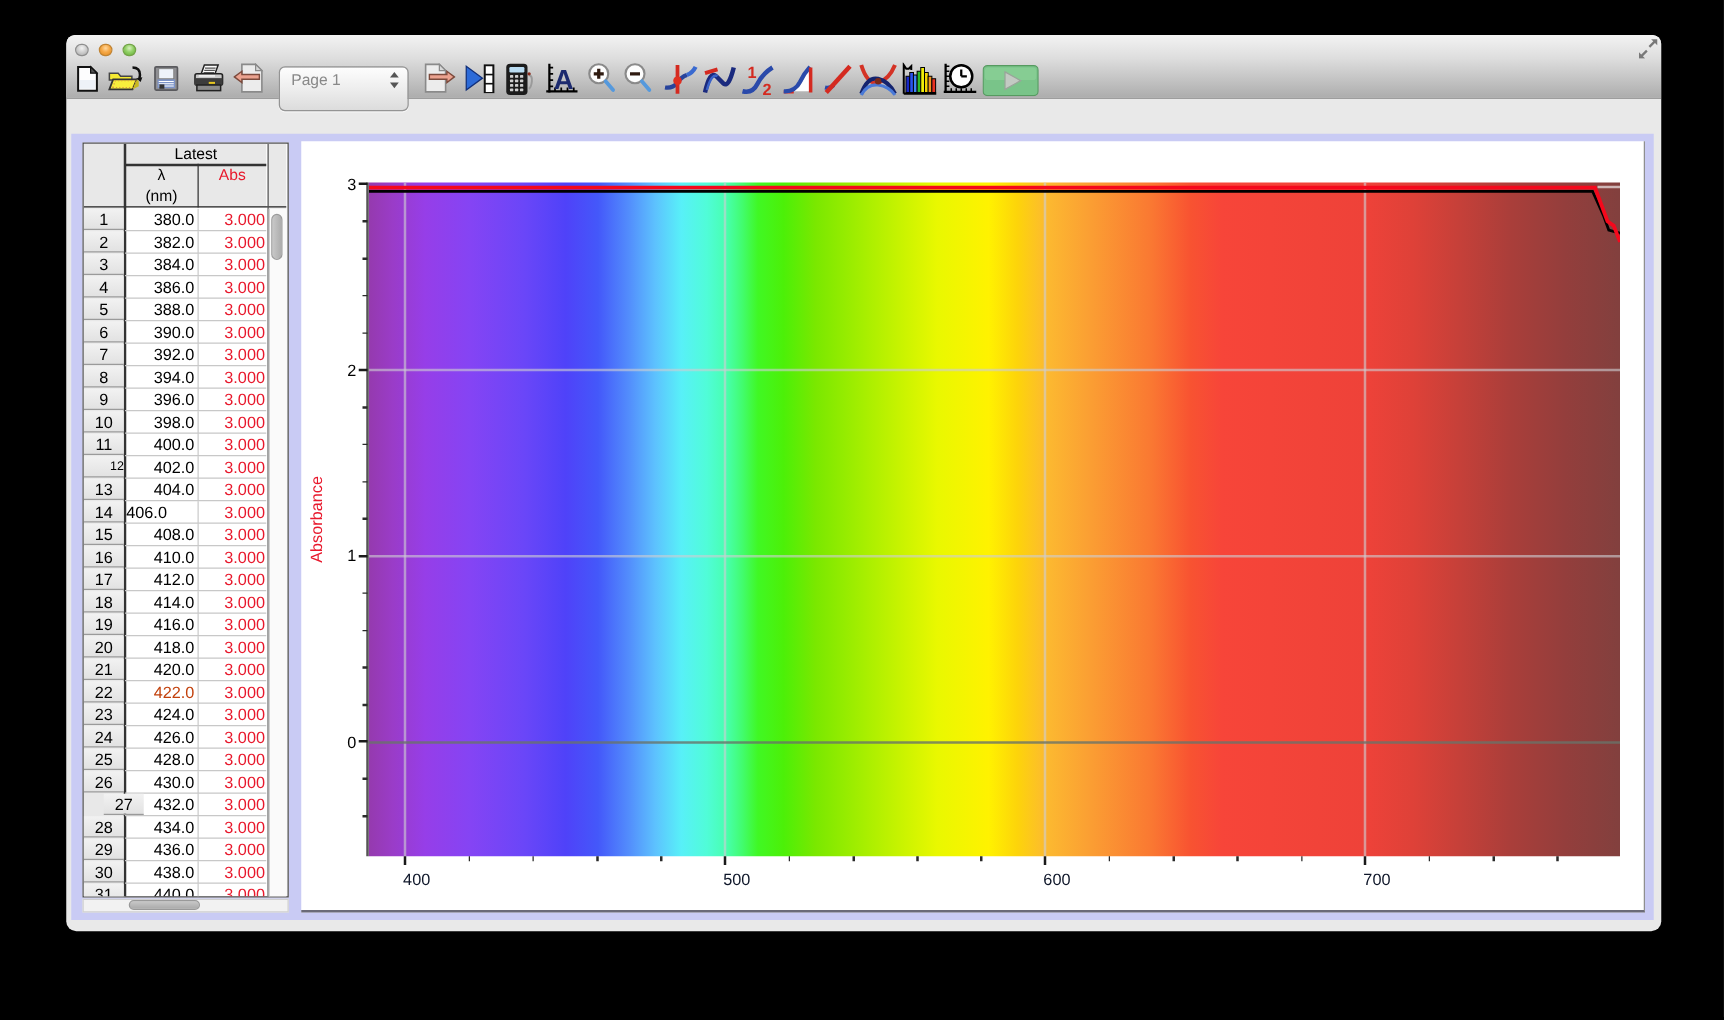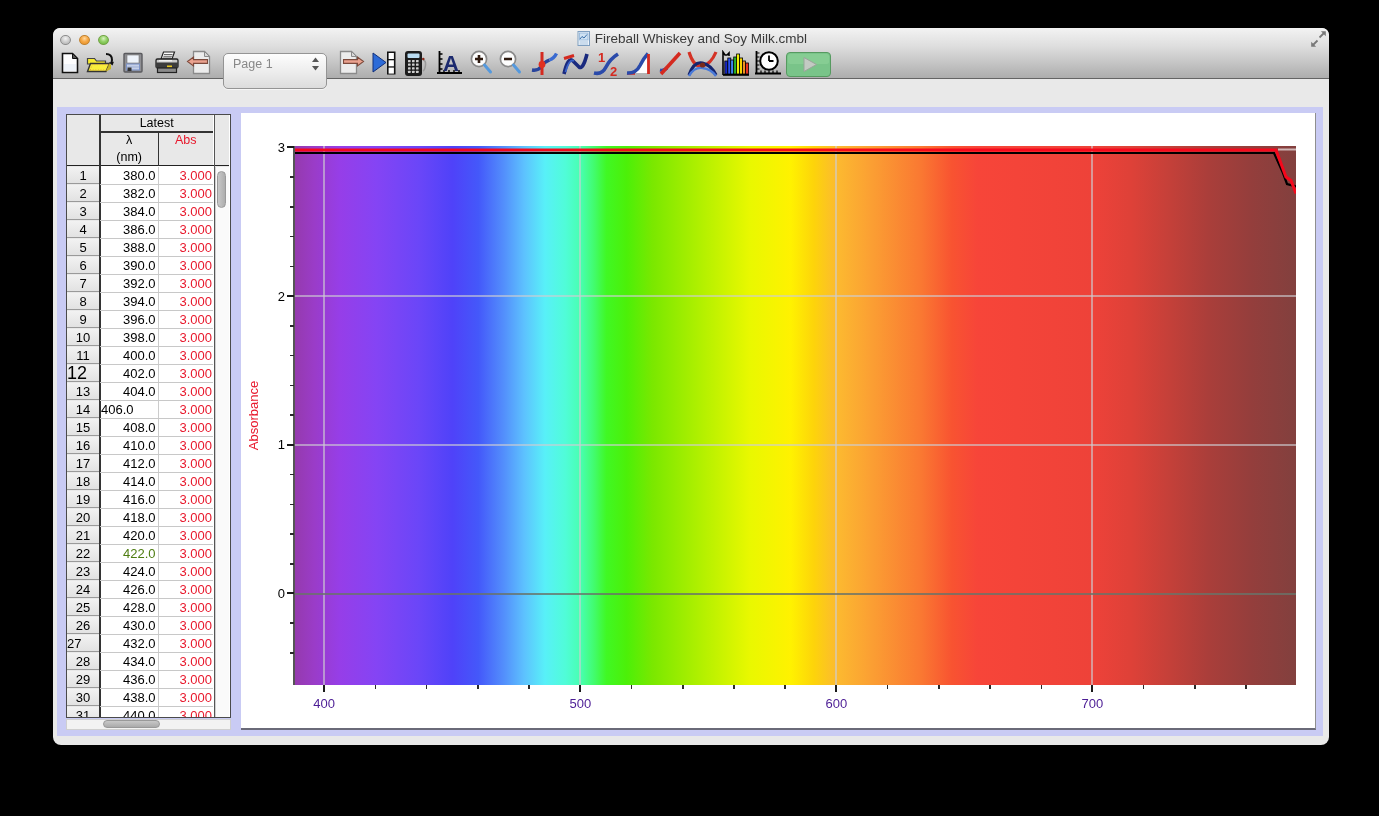--- a/index.html
+++ b/index.html
@@ -16,35 +16,28 @@
 #table{position:absolute;left:13px;top:85.5px;width:165px;height:604.5px;background:#fff;border:1.5px solid #4a4a4a;overflow:hidden;}
 .hl{position:absolute;background:#e8e8e8;}
 #plot{position:absolute;left:241.5px;top:118px;width:1001px;height:538.5px;}
 .gvl{position:absolute;top:0;width:2px;height:538.5px;background:rgba(205,205,210,0.62);}
 .ghl{position:absolute;left:0;width:1001px;height:2px;background:rgba(205,205,210,0.62);}
 .ytick{position:absolute;height:2px;background:#1a1a1a;}
 .ytickm{position:absolute;height:1.5px;background:#2a2a2a;}
 .xtick{position:absolute;width:2px;background:#1a1a1a;}
 .xtickm{position:absolute;width:1.5px;background:#2a2a2a;}
 .ylab{position:absolute;width:26px;text-align:right;font-size:13px;color:#000;}
-.xlab{position:absolute;width:40px;text-align:center;font-size:13px;color:#4c1d95;}
+.xlab{position:absolute;width:40px;text-align:right;font-size:13px;color:#0f172a;}
 .icon{position:absolute;top:22px;}
 </style></head><body>
 <div id="win">
 <div id="topbar"></div>
 <div class="tl" style="left:7px;background:radial-gradient(circle at 50% 32%,#f2f2f2 0%,#d5d5d5 40%,#a8a8a8 100%);border:1px solid #8e8e8e;"></div>
 <div class="tl" style="left:26px;background:radial-gradient(circle at 50% 32%,#ffd9a0 0%,#f6a948 45%,#e08a1e 100%);border:1px solid #c08434;"></div>
 <div class="tl" style="left:45px;background:radial-gradient(circle at 50% 32%,#d9f0c0 0%,#93d168 45%,#62ae35 100%);border:1px solid #74a348;"></div>
-<div id="title"><svg style="vertical-align:-3px" width="14" height="15" viewBox="0 0 14 15">
-        <rect x="1" y="0.5" width="11.5" height="14" fill="#eef4fb" stroke="#7f9fc0" stroke-width="1"></rect>
-        <rect x="2.5" y="2" width="8.5" height="7" fill="#cfe2f3" stroke="#90b4d8" stroke-width="0.8"></rect>
-        <path d="M3 8 L5 5.5 L7 7 L10 3.5" stroke="#3a6ea8" stroke-width="1" fill="none"></path>
-        <rect x="2.5" y="10.5" width="8.5" height="1" fill="#a8c4e0"></rect>
-        <rect x="2.5" y="12.5" width="8.5" height="1" fill="#a8c4e0"></rect>
-      </svg> Fireball Whiskey and Soy Milk.cmbl</div>
 <svg class="abs" style="left:1257px;top:3px" width="17" height="16" viewBox="0 0 17 16">
       <g stroke="#787878" fill="#787878">
         <path d="M9.5 6.5 L14.5 1.5" stroke-width="1.8"></path>
         <path d="M15.8 0.3 L15.8 5.2 L10.9 0.3 Z" stroke="none"></path>
         <path d="M7.5 9.5 L2.5 14.5" stroke-width="1.8"></path>
         <path d="M1.2 15.7 L1.2 10.8 L6.1 15.7 Z" stroke="none"></path>
       </g>
     </svg>
 <svg class="icon" style="left:8px" width="18" height="26" viewBox="0 0 18 26">
       <path d="M1.5 3.5 h10 l5 5 v14 h-15 Z" fill="#fdfdfe" stroke="#111" stroke-width="1.6"></path>
@@ -312,21 +305,21 @@
         <div class="abs" style="left:33.2px;top:17.0px;width:113.3px;height:1px;background:#c8c8c8;"></div>
       </div>
 <div class="abs" style="left:0;top:232.0px;width:162px;height:18.0px;">
         <div class="abs" style="left:0;top:0;width:32.2px;height:17.0px;border-bottom:1px solid #9a9a9a;text-align:center;font-size:13px;color:#000;line-height:17.5px;background:linear-gradient(#f2f2f2,#e2e2e2);">11</div>
         <div class="abs" style="left:34px;top:0;width:54.5px;height:17.0px;text-align:right;font-size:13px;color:#000;line-height:17.5px;">400.0</div>
         <div class="abs" style="left:90.6px;top:0;width:1px;height:18.0px;background:#ccc;"></div>
         <div class="abs" style="left:92px;top:0;width:53px;height:17.0px;text-align:right;font-size:13px;color:#e8182c;line-height:17.5px;">3.000</div>
         <div class="abs" style="left:33.2px;top:17.0px;width:113.3px;height:1px;background:#c8c8c8;"></div>
       </div>
 <div class="abs" style="left:0;top:250.0px;width:162px;height:18.0px;">
-        <div class="abs" style="left:0;top:0;width:32.2px;height:17.0px;border-bottom:1px solid #9a9a9a;text-align:left;font-size:18px;color:#000;line-height:17.5px;background:linear-gradient(#f2f2f2,#e2e2e2);">12</div>
+        <div class="abs" style="left:0;top:0;width:32.2px;height:17.0px;border-bottom:1px solid #9a9a9a;text-align:right;font-size:10px;color:#000;line-height:17.5px;background:linear-gradient(#f2f2f2,#e2e2e2);">12</div>
         <div class="abs" style="left:34px;top:0;width:54.5px;height:17.0px;text-align:right;font-size:13px;color:#000;line-height:17.5px;">402.0</div>
         <div class="abs" style="left:90.6px;top:0;width:1px;height:18.0px;background:#ccc;"></div>
         <div class="abs" style="left:92px;top:0;width:53px;height:17.0px;text-align:right;font-size:13px;color:#e8182c;line-height:17.5px;">3.000</div>
         <div class="abs" style="left:33.2px;top:17.0px;width:113.3px;height:1px;background:#c8c8c8;"></div>
       </div>
 <div class="abs" style="left:0;top:268.0px;width:162px;height:18.0px;">
         <div class="abs" style="left:0;top:0;width:32.2px;height:17.0px;border-bottom:1px solid #9a9a9a;text-align:center;font-size:13px;color:#000;line-height:17.5px;background:linear-gradient(#f2f2f2,#e2e2e2);">13</div>
         <div class="abs" style="left:34px;top:0;width:54.5px;height:17.0px;text-align:right;font-size:13px;color:#000;line-height:17.5px;">404.0</div>
         <div class="abs" style="left:90.6px;top:0;width:1px;height:18.0px;background:#ccc;"></div>
         <div class="abs" style="left:92px;top:0;width:53px;height:17.0px;text-align:right;font-size:13px;color:#e8182c;line-height:17.5px;">3.000</div>
@@ -383,21 +376,21 @@
       </div>
 <div class="abs" style="left:0;top:412.0px;width:162px;height:18.0px;">
         <div class="abs" style="left:0;top:0;width:32.2px;height:17.0px;border-bottom:1px solid #9a9a9a;text-align:center;font-size:13px;color:#000;line-height:17.5px;background:linear-gradient(#f2f2f2,#e2e2e2);">21</div>
         <div class="abs" style="left:34px;top:0;width:54.5px;height:17.0px;text-align:right;font-size:13px;color:#000;line-height:17.5px;">420.0</div>
         <div class="abs" style="left:90.6px;top:0;width:1px;height:18.0px;background:#ccc;"></div>
         <div class="abs" style="left:92px;top:0;width:53px;height:17.0px;text-align:right;font-size:13px;color:#e8182c;line-height:17.5px;">3.000</div>
         <div class="abs" style="left:33.2px;top:17.0px;width:113.3px;height:1px;background:#c8c8c8;"></div>
       </div>
 <div class="abs" style="left:0;top:430.0px;width:162px;height:18.0px;">
         <div class="abs" style="left:0;top:0;width:32.2px;height:17.0px;border-bottom:1px solid #9a9a9a;text-align:center;font-size:13px;color:#000;line-height:17.5px;background:linear-gradient(#f2f2f2,#e2e2e2);">22</div>
-        <div class="abs" style="left:34px;top:0;width:54.5px;height:17.0px;text-align:right;font-size:13px;color:#4d7c0f;line-height:17.5px;padding-left:16px;">422.0</div>
+        <div class="abs" style="left:34px;top:0;width:54.5px;height:17.0px;text-align:right;font-size:13px;color:#c2410c;line-height:17.5px;padding-left:16px;">422.0</div>
         <div class="abs" style="left:90.6px;top:0;width:1px;height:18.0px;background:#ccc;"></div>
         <div class="abs" style="left:92px;top:0;width:53px;height:17.0px;text-align:right;font-size:13px;color:#e8182c;line-height:17.5px;">3.000</div>
         <div class="abs" style="left:33.2px;top:17.0px;width:113.3px;height:1px;background:#c8c8c8;"></div>
       </div>
 <div class="abs" style="left:0;top:448.0px;width:162px;height:18.0px;">
         <div class="abs" style="left:0;top:0;width:32.2px;height:17.0px;border-bottom:1px solid #9a9a9a;text-align:center;font-size:13px;color:#000;line-height:17.5px;background:linear-gradient(#f2f2f2,#e2e2e2);">23</div>
         <div class="abs" style="left:34px;top:0;width:54.5px;height:17.0px;text-align:right;font-size:13px;color:#000;line-height:17.5px;">424.0</div>
         <div class="abs" style="left:90.6px;top:0;width:1px;height:18.0px;background:#ccc;"></div>
         <div class="abs" style="left:92px;top:0;width:53px;height:17.0px;text-align:right;font-size:13px;color:#e8182c;line-height:17.5px;">3.000</div>
         <div class="abs" style="left:33.2px;top:17.0px;width:113.3px;height:1px;background:#c8c8c8;"></div>
@@ -417,21 +410,21 @@
         <div class="abs" style="left:33.2px;top:17.0px;width:113.3px;height:1px;background:#c8c8c8;"></div>
       </div>
 <div class="abs" style="left:0;top:502.0px;width:162px;height:18.0px;">
         <div class="abs" style="left:0;top:0;width:32.2px;height:17.0px;border-bottom:1px solid #9a9a9a;text-align:center;font-size:13px;color:#000;line-height:17.5px;background:linear-gradient(#f2f2f2,#e2e2e2);">26</div>
         <div class="abs" style="left:34px;top:0;width:54.5px;height:17.0px;text-align:right;font-size:13px;color:#000;line-height:17.5px;">430.0</div>
         <div class="abs" style="left:90.6px;top:0;width:1px;height:18.0px;background:#ccc;"></div>
         <div class="abs" style="left:92px;top:0;width:53px;height:17.0px;text-align:right;font-size:13px;color:#e8182c;line-height:17.5px;">3.000</div>
         <div class="abs" style="left:33.2px;top:17.0px;width:113.3px;height:1px;background:#c8c8c8;"></div>
       </div>
 <div class="abs" style="left:0;top:520.0px;width:162px;height:18.0px;">
-        <div class="abs" style="left:0;top:0;width:32.2px;height:17.0px;border-bottom:1px solid #9a9a9a;font-size:13px;color:#000;line-height:17.5px;background:linear-gradient(#f2f2f2,#e2e2e2);">27</div>
+        <div class="abs" style="left:16px;top:0;width:32.2px;height:17.0px;border-bottom:1px solid #9a9a9a;text-align:center;font-size:13px;color:#000;line-height:17.5px;background:linear-gradient(#f2f2f2,#e2e2e2);">27</div>
         <div class="abs" style="left:34px;top:0;width:54.5px;height:17.0px;text-align:right;font-size:13px;color:#000;line-height:17.5px;">432.0</div>
         <div class="abs" style="left:90.6px;top:0;width:1px;height:18.0px;background:#ccc;"></div>
         <div class="abs" style="left:92px;top:0;width:53px;height:17.0px;text-align:right;font-size:13px;color:#e8182c;line-height:17.5px;">3.000</div>
         <div class="abs" style="left:33.2px;top:17.0px;width:113.3px;height:1px;background:#c8c8c8;"></div>
       </div>
 <div class="abs" style="left:0;top:538.0px;width:162px;height:18.0px;">
         <div class="abs" style="left:0;top:0;width:32.2px;height:17.0px;border-bottom:1px solid #9a9a9a;text-align:center;font-size:13px;color:#000;line-height:17.5px;background:linear-gradient(#f2f2f2,#e2e2e2);">28</div>
         <div class="abs" style="left:34px;top:0;width:54.5px;height:17.0px;text-align:right;font-size:13px;color:#000;line-height:17.5px;">434.0</div>
         <div class="abs" style="left:90.6px;top:0;width:1px;height:18.0px;background:#ccc;"></div>
         <div class="abs" style="left:92px;top:0;width:53px;height:17.0px;text-align:right;font-size:13px;color:#e8182c;line-height:17.5px;">3.000</div>

